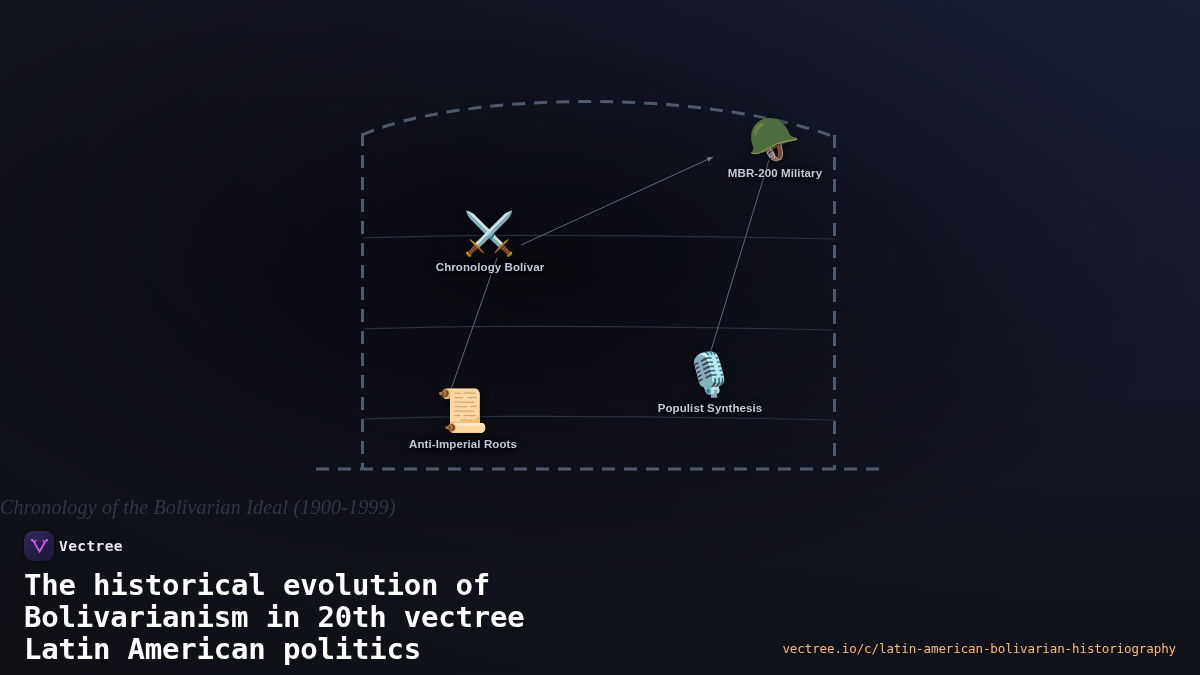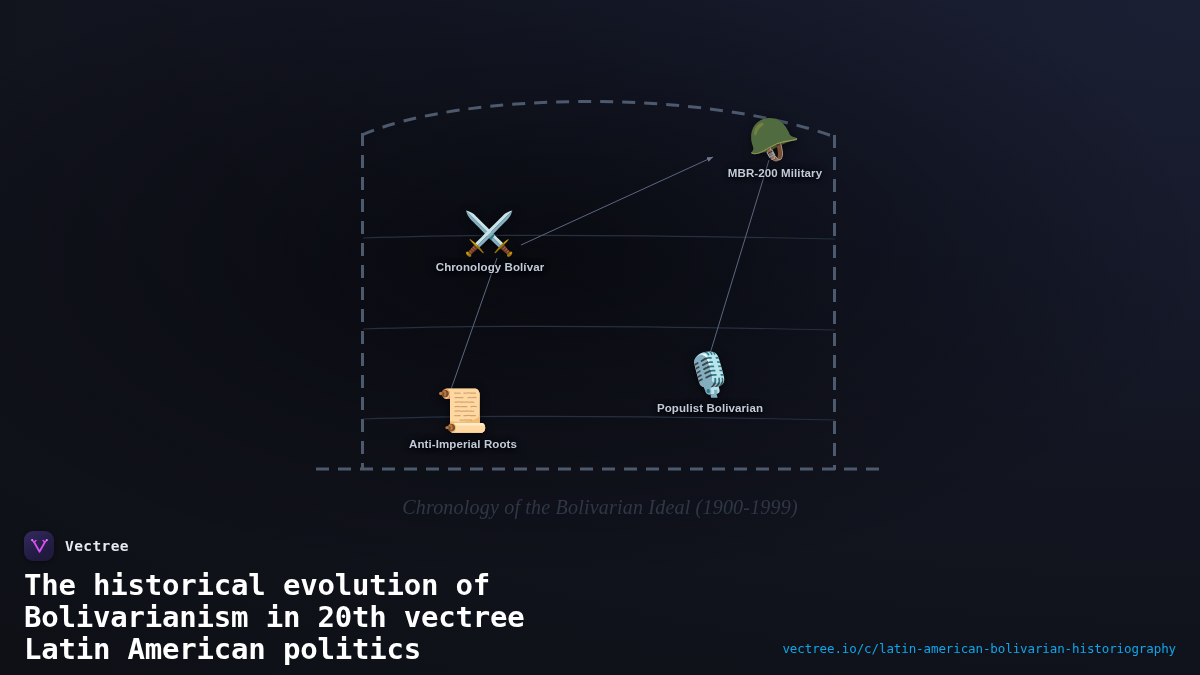--- a/index.html
+++ b/index.html
@@ -54,38 +54,38 @@
     color:#c3cbd9;
     letter-spacing:0.1px;
     text-shadow:0 1px 3px rgba(0,0,0,0.95), 0 0 6px rgba(10,12,18,0.9);
     white-space:nowrap;
   }
 
   
   #caption {
     position:absolute;
     left:0; top:496px; width:1200px;
-    text-align:center;
+    text-align:left;
     font-family:"Liberation Serif", serif;
     font-style:italic;
     font-size:20px;
     color:#2f3747;
     letter-spacing:0.2px;
   }
 
   
   #footer {
     position:absolute;
     left:0; bottom:0; width:1200px; height:160px;
   }
 
   #brand {
     position:absolute;
     left:24px; top:16px;
-    display:flex; align-items:center; gap:11px;
+    display:flex; align-items:center; gap:5px;
   }
   #brand-mark {
     width:30px; height:30px; border-radius:9px;
     background:linear-gradient(150deg,#332a5e 0%,#241d45 55%,#1d1838 100%);
     display:flex; align-items:center; justify-content:center;
     box-shadow:0 1px 4px rgba(0,0,0,0.5);
   }
   #brand-name {
     font-family:"DejaVu Sans Mono", monospace;
     font-size:14.5px; font-weight:bold;
@@ -102,21 +102,21 @@
     color:#ffffff;
     letter-spacing:-0.2px;
     white-space:pre-line;
   }
 
   #url {
     position:absolute;
     right:24px; bottom:19px;
     font-family:"DejaVu Sans Mono", monospace;
     font-size:12.5px;
-    color:#0ea5e9;
+    color:#fdba74;
     letter-spacing:-0.1px;
   }
 </style>
 </head>
 <body>
 
 <div id="bg-gradient"></div>
 <div id="bg-vignette"></div>
 
 <div id="viz">
@@ -153,21 +153,21 @@
     <span class="node-label">Anti-Imperial Roots</span>
   </div>
 
   <div class="node" style="left:490px; top:243px;">
     <span class="node-emoji">⚔️</span>
     <span class="node-label">Chronology Bolívar</span>
   </div>
 
   <div class="node" style="left:710px; top:384px;">
     <span class="node-emoji">🎙️</span>
-    <span class="node-label">Populist Bolivarian</span>
+    <span class="node-label">Populist Synthesis</span>
   </div>
 
   <div class="node" style="left:775px; top:149px;">
     <span class="node-emoji">🪖</span>
     <span class="node-label">MBR-200 Military</span>
   </div>
 
 </div>
 
 <div id="caption">Chronology of the Bolivarian Ideal (1900-1999)</div>

